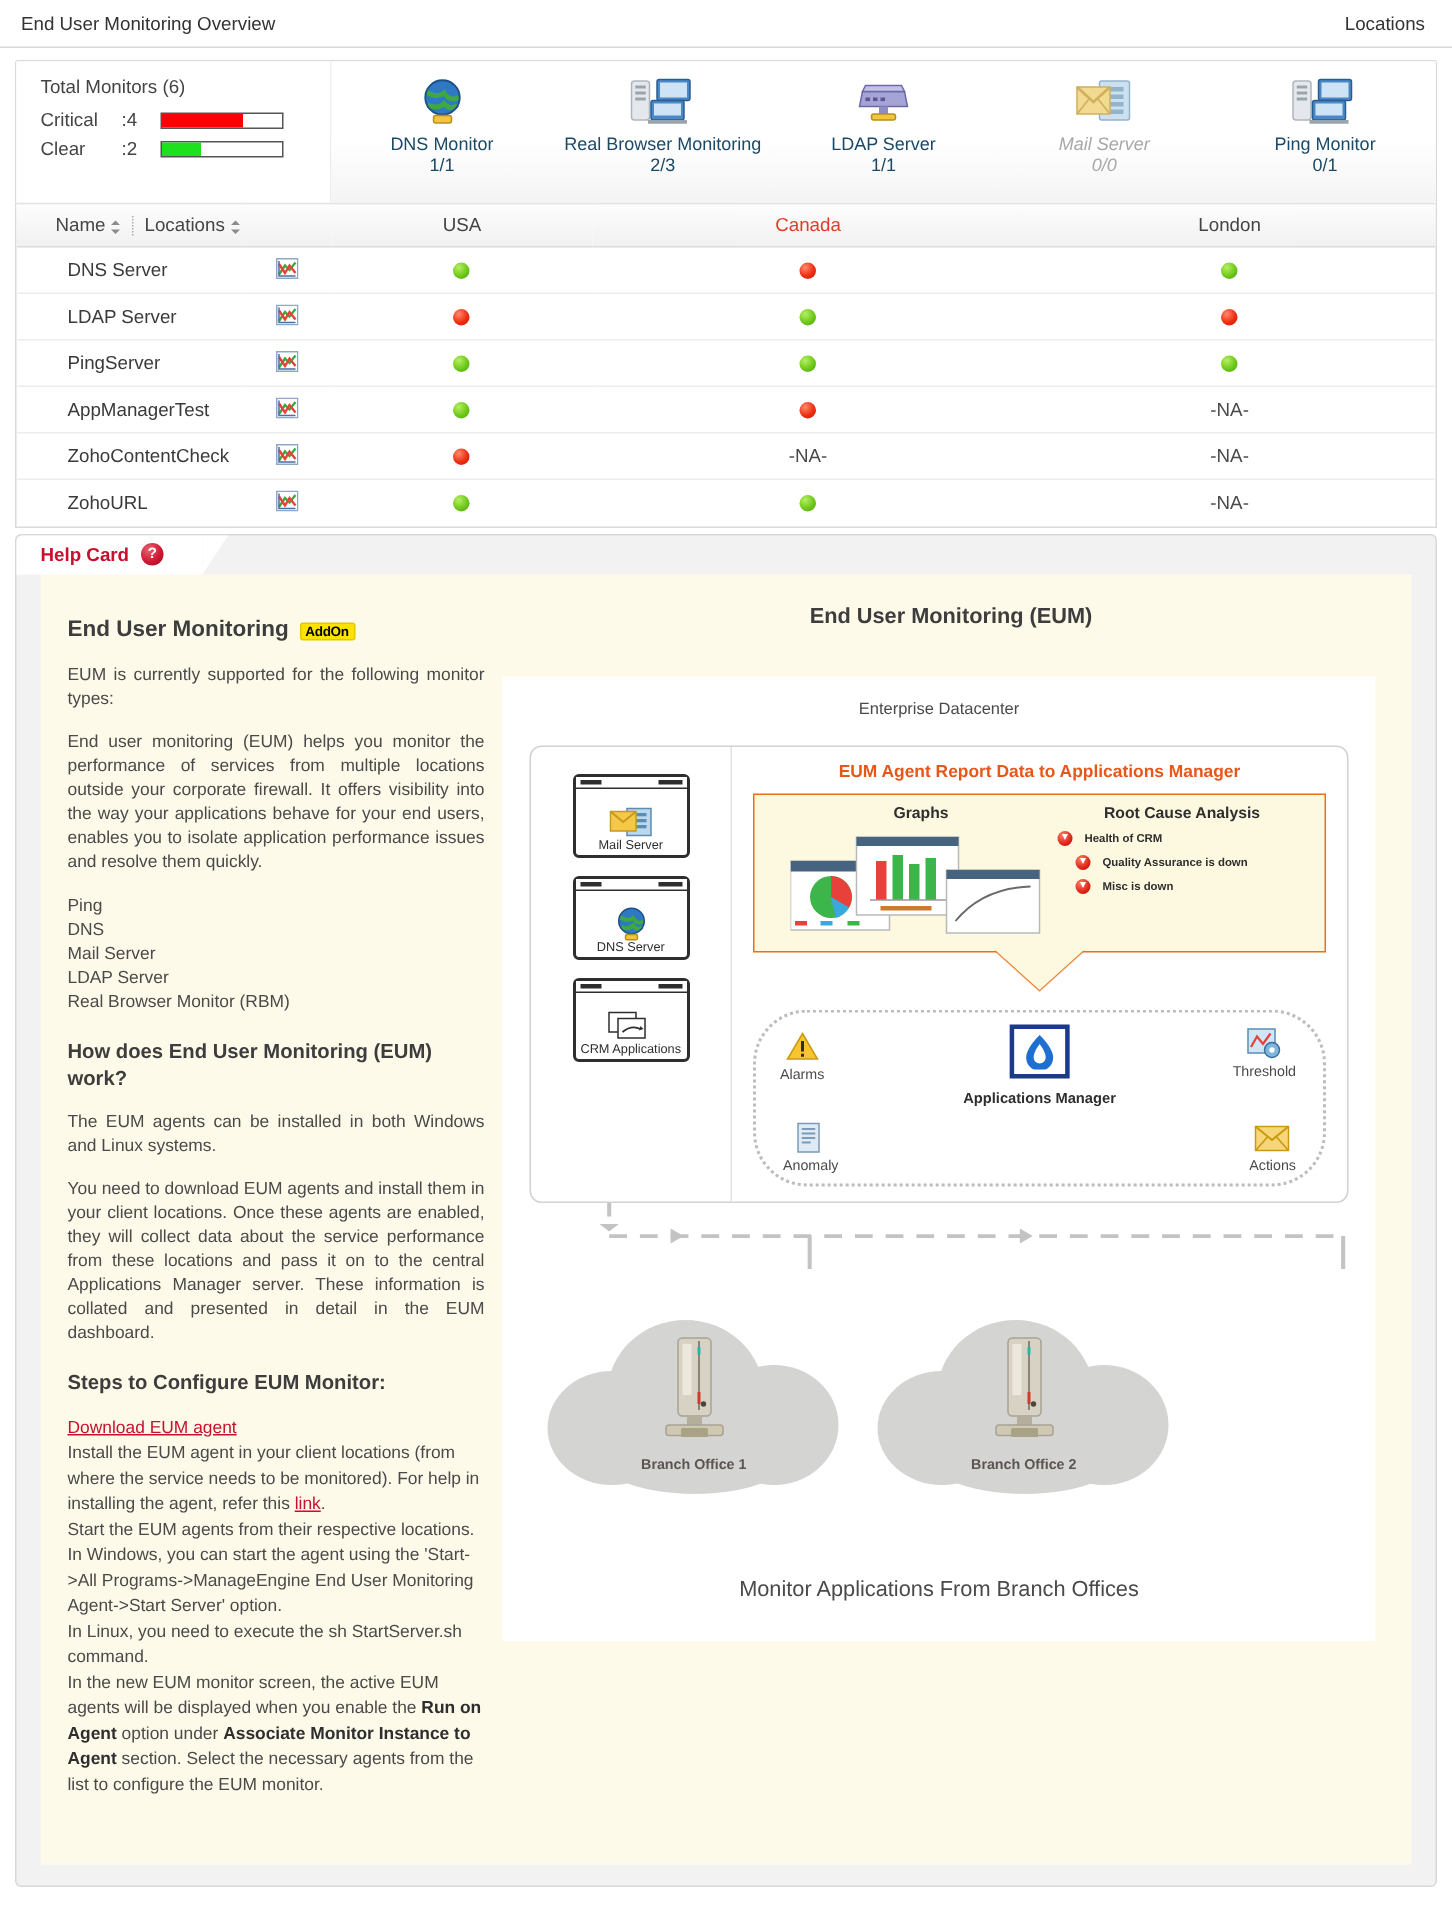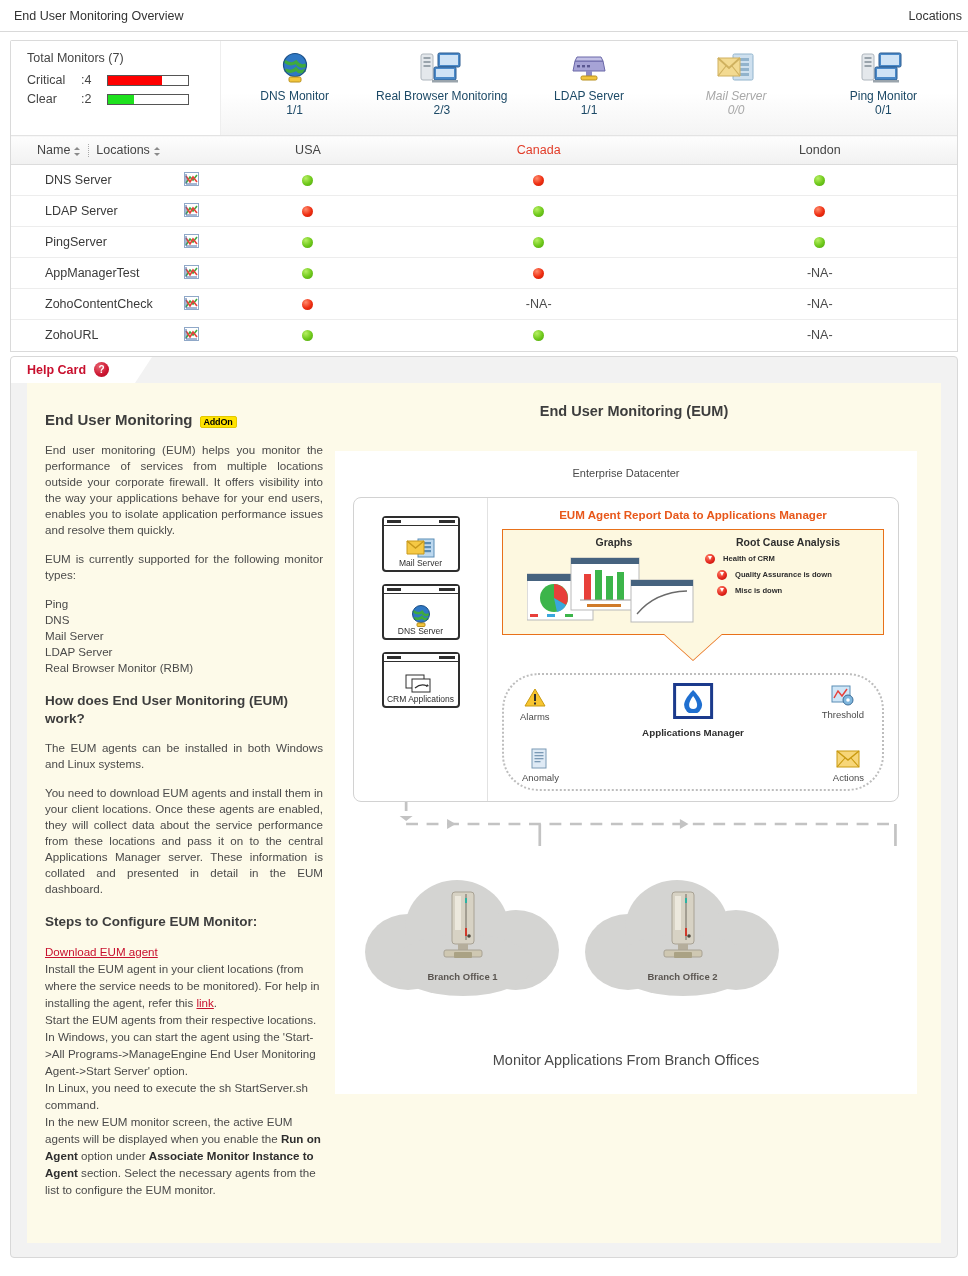--- a/index.html
+++ b/index.html
@@ -15,21 +15,21 @@
     background: #ffffff;
     overflow: hidden;
   }
 
   
   .topbar {
     height: 32px;
     display: flex;
     align-items: center;
     justify-content: space-between;
-    padding: 0 6px 0 14px;
+    padding: 0 18px 0 14px;
     border-bottom: 1px solid #d9d9d9;
     background: #fff;
   }
   .topbar .title {
     font-size: 12.5px;
     color: #333;
   }
   .topbar .locations {
     font-size: 12.5px;
     color: #333;
@@ -372,21 +372,21 @@
 
   <div class="topbar">
     <span class="title">End User Monitoring Overview</span>
     <span class="locations">Locations</span>
   </div>
 
   <div class="summary-wrap">
     <div class="summary-row">
 
       <div class="sum-left">
-        <div class="tm">Total Monitors (7)</div>
+        <div class="tm">Total Monitors (6)</div>
 
         <div class="statline">
           <span class="lbl">Critical</span>
           <span class="cnt">:4</span>
           <span class="bar">
               <i id="bar-critical" style="width: 67%; background: rgb(255, 0, 0);"></i>
             </span>
         </div>
 
         <div class="statline">
@@ -585,22 +585,22 @@
     </div>
 
     <div class="hc-body">
 
       <div class="hc-left">
         <div class="hc-h1">
           <span>End User Monitoring</span>
           <span class="addon">AddOn</span>
         </div>
 
+        <p class="hc-p">EUM is currently supported for the following monitor types:</p>
         <p class="hc-p">End user monitoring (EUM) helps you monitor the performance of services from multiple locations outside your corporate firewall. It offers visibility into the way your applications behave for your end users, enables you to isolate application performance issues and resolve them quickly.</p>
-        <p class="hc-p">EUM is currently supported for the following monitor types:</p>
 
         <div id="mon-types">
             <div class="hc-li">Ping</div>
             <div class="hc-li">DNS</div>
             <div class="hc-li">Mail Server</div>
             <div class="hc-li">LDAP Server</div>
             <div class="hc-li">Real Browser Monitor (RBM)</div>
           </div>
 
         <div class="hc-h2">How does End User Monitoring (EUM) work?</div>

